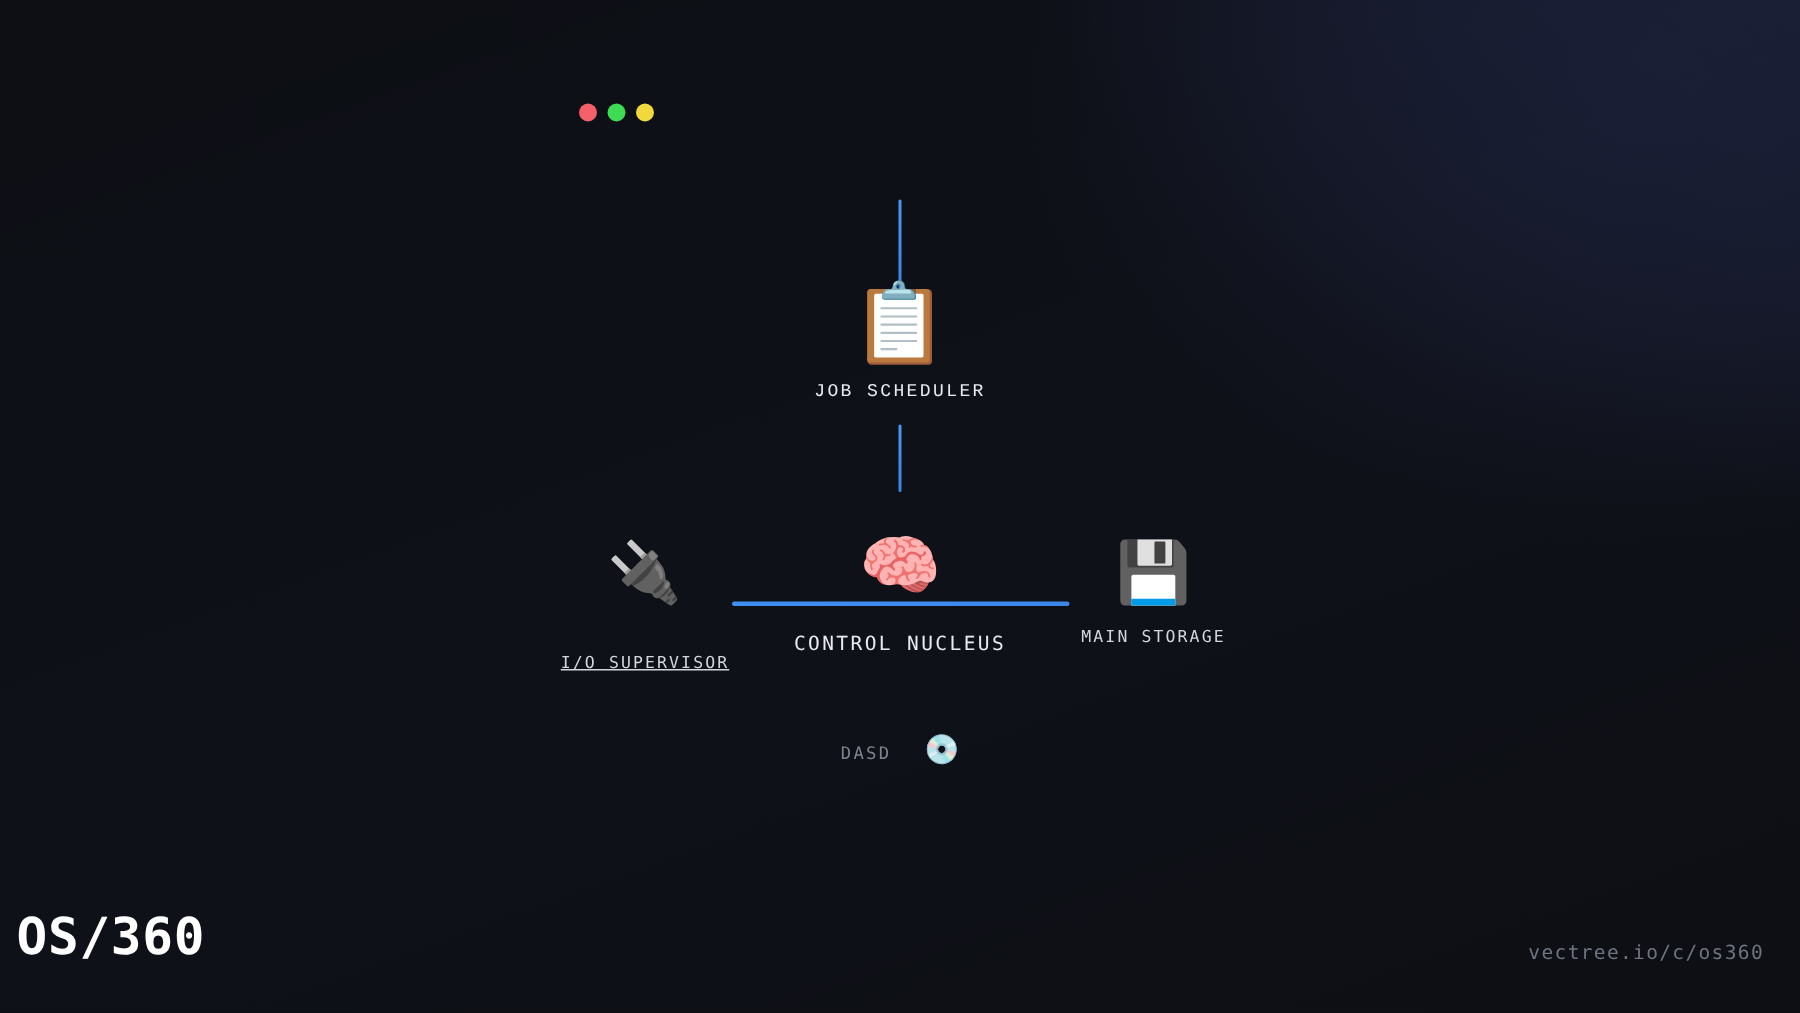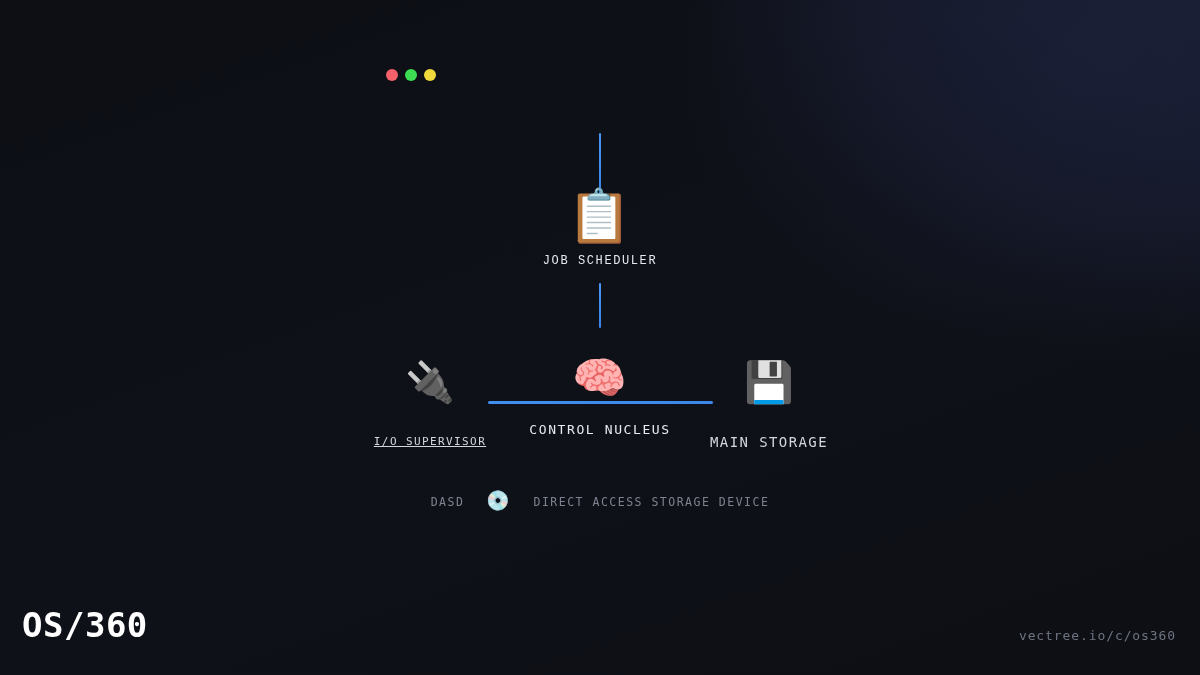--- a/index.html
+++ b/index.html
@@ -84,21 +84,21 @@
   #node-nucleus { left: 600px; top: 356px; }
   #node-nucleus .glyph { font-size: 44px; }
   #node-nucleus .cap { font-size: 13px; margin-top: 22px; }
 
   #node-io { left: 430px; top: 362px; }
   #node-io .glyph { font-size: 40px; }
   #node-io .cap { font-size: 11px; color: #d2d6de; margin-top: 33px; letter-spacing: 1.4px; text-decoration: underline; }
 
   #node-storage { left: 769px; top: 362px; }
   #node-storage .glyph { font-size: 40px; }
-  #node-storage .cap { font-size: 14px; color: #d2d6de; margin-top: 32px; letter-spacing: 1.4px; }
+  #node-storage .cap { font-size: 11px; color: #d2d6de; margin-top: 16px; letter-spacing: 1.4px; }
 
   
   #caption {
     position: absolute;
     left: 600px;
     top: 492px;
     transform: translateX(-50%);
     display: flex;
     align-items: center;
     white-space: nowrap;
@@ -146,21 +146,21 @@
   }
   #brand-name {
     color: #eef0f4;
     font-size: 15px;
     font-weight: 700;
     letter-spacing: 0.6px;
     font-family: "DejaVu Sans Mono", monospace;
   }
   #page-title {
     position: absolute;
-    left: 22px;
+    left: 11px;
     top: 42px;
     color: #ffffff;
     font-size: 34px;
     font-weight: 700;
     letter-spacing: 0.5px;
     font-family: "DejaVu Sans Mono", monospace;
   }
   #footer-url {
     position: absolute;
     right: 24px;
@@ -206,21 +206,20 @@
     </div>
 
     <div class="node" id="node-storage">
       <span class="glyph">💾</span>
       <span class="cap">MAIN STORAGE</span>
     </div>
 
     <div id="caption">
       <span>DASD</span>
       <span class="sep">💿</span>
-      <span>DIRECT ACCESS STORAGE DEVICE</span>
     </div>
 
   </div>
 
   <div id="footer">
 
 
     <div id="page-title">OS/360</div>
 
     <div id="footer-url">vectree.io/c/os360</div>

